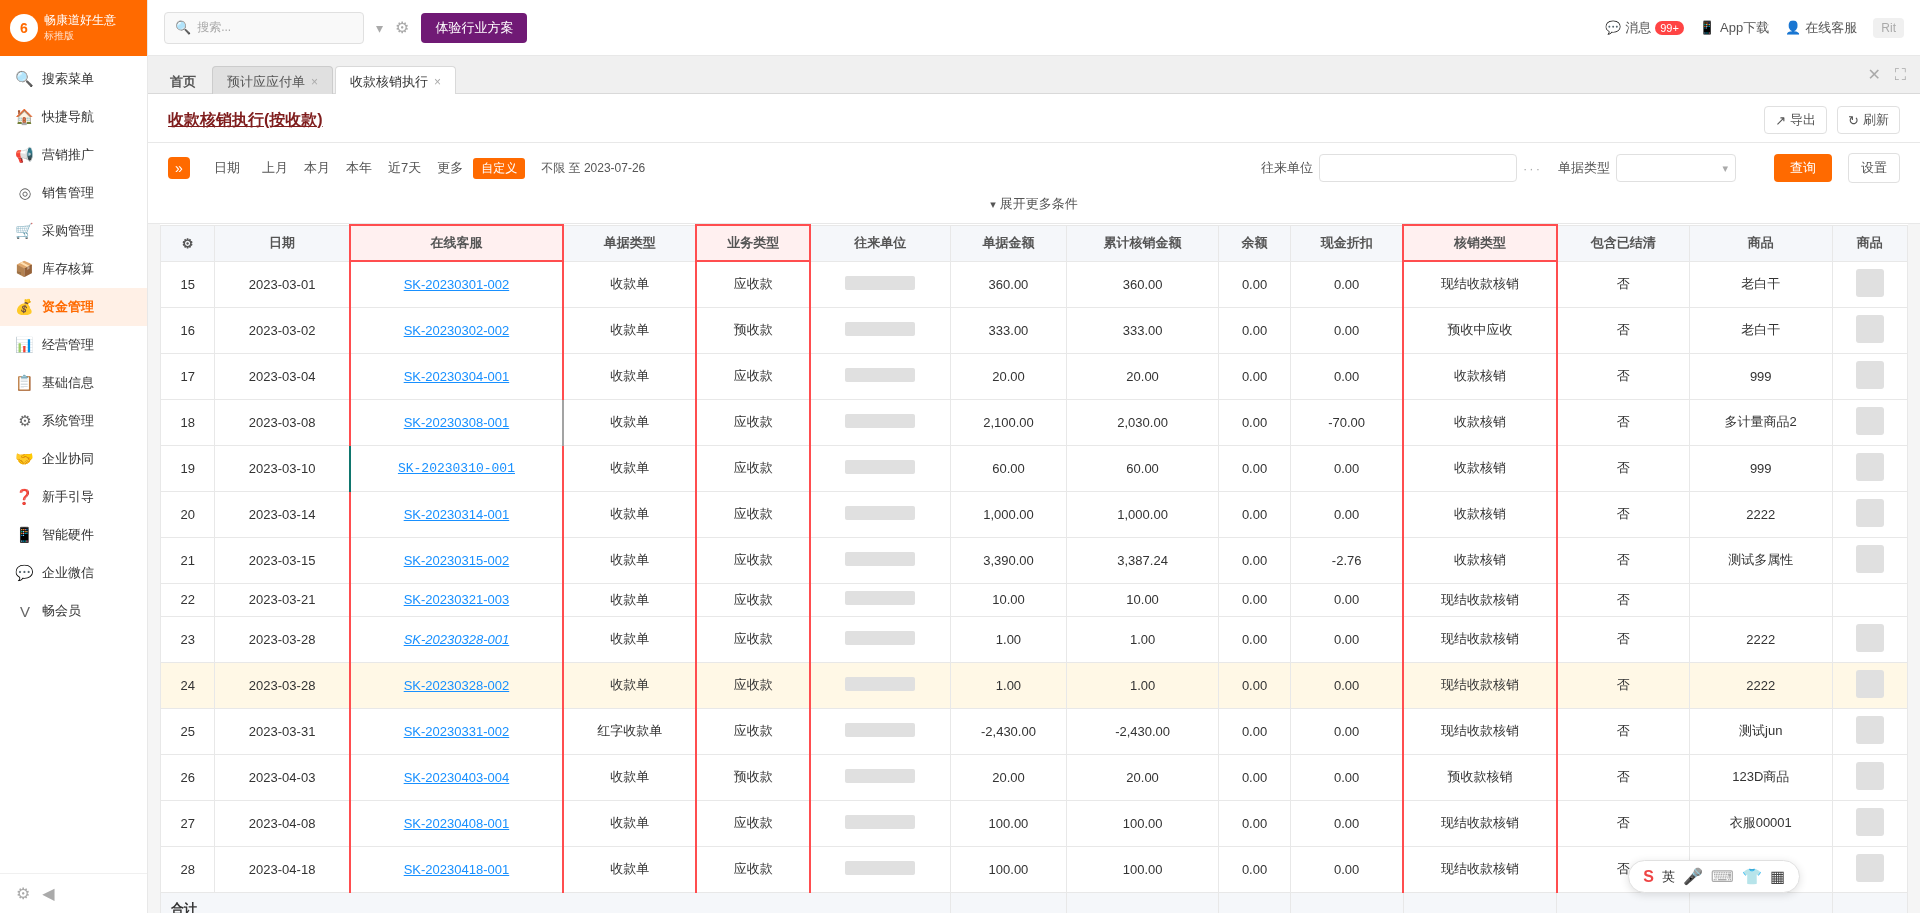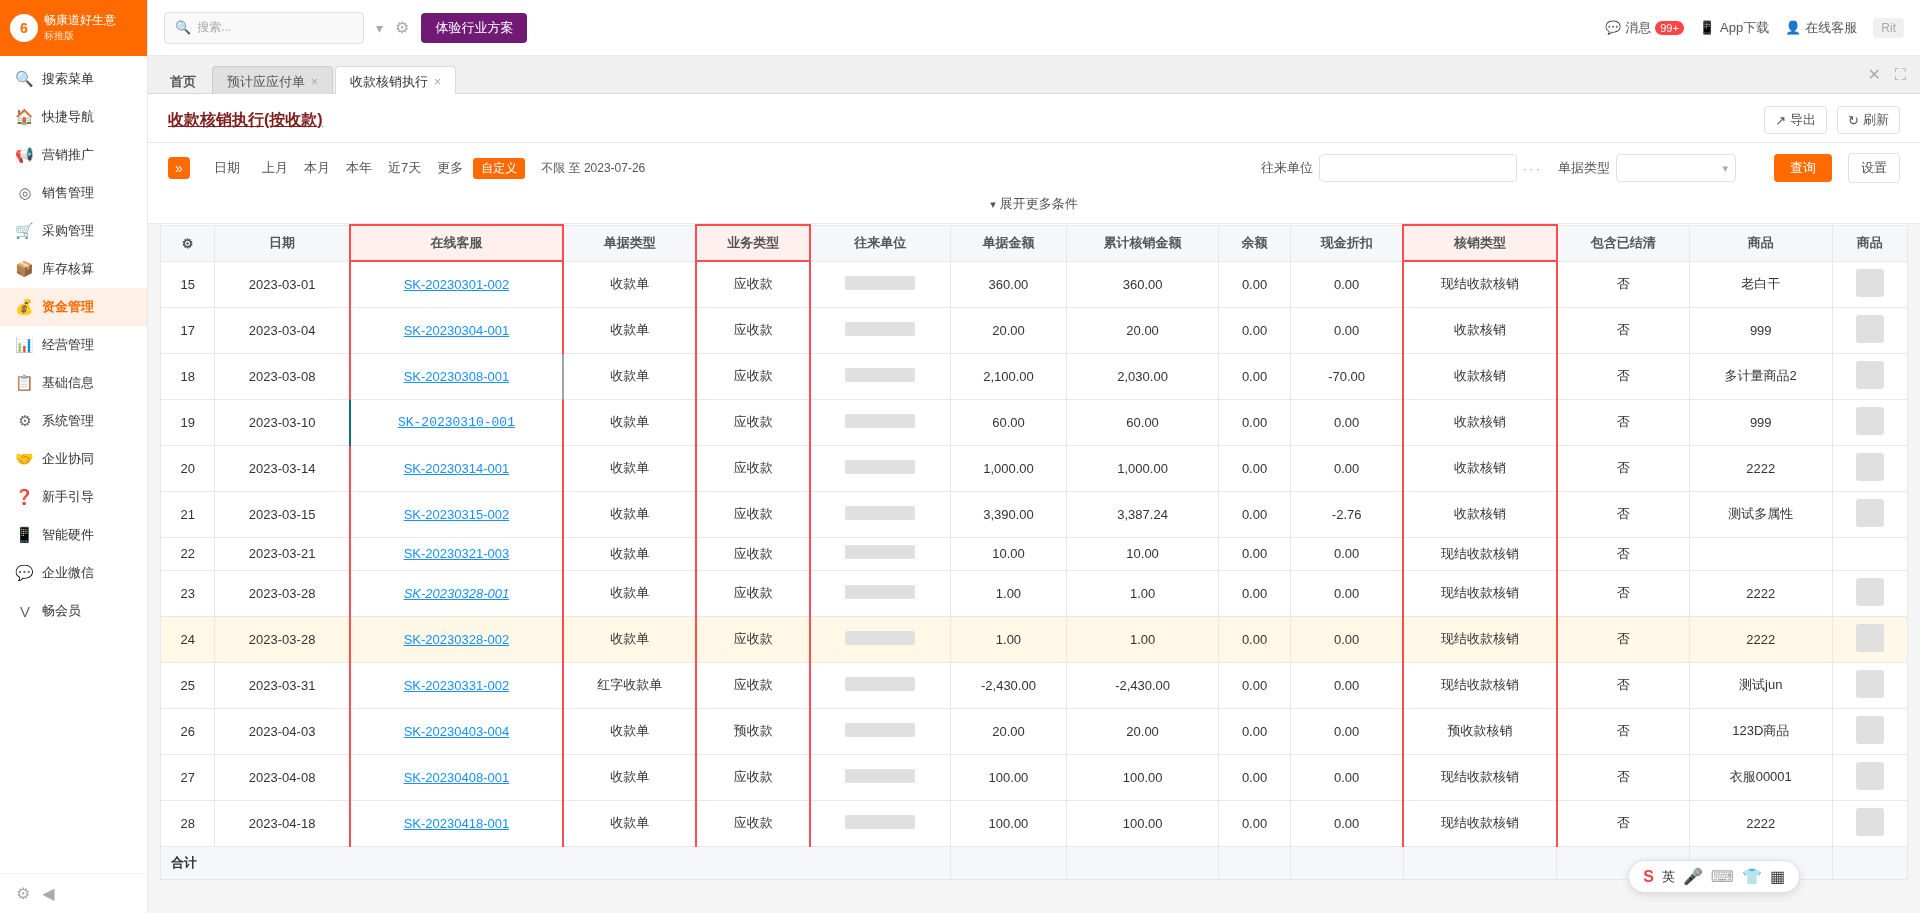--- a/index.html
+++ b/index.html
@@ -307,20 +307,38 @@
       <td class="">360.00</td>
       <td class="">360.00</td>
       <td>0.00</td>
       <td class="">0.00</td>
       <td style="border-left:2px solid #ff4d4f;border-right:2px solid #ff4d4f;">现结收款核销</td>
       <td>否</td>
       <td>老白干</td>
       <td><div style="width:28px;height:28px;background:#e0e0e0;border-radius:3px;display:inline-block;"></div></td>
     </tr>
           <tr>
+      <td>16</td>
+      <td>2023-03-02</td>
+      <td style="border-left:2px solid #ff4d4f;border-right:2px solid #ff4d4f;">
+        <a class="link-cell">SK-20230302-002</a>
+      </td>
+      <td>收款单</td>
+      <td style="border-left:2px solid #ff4d4f;border-right:2px solid #ff4d4f;">预收款</td>
+      <td><span class="gray-text" style="display:inline-block;width:70px;height:14px;background:#e0e0e0;border-radius:2px;"></span></td>
+      <td class="">333.00</td>
+      <td class="">333.00</td>
+      <td>0.00</td>
+      <td class="">0.00</td>
+      <td style="border-left:2px solid #ff4d4f;border-right:2px solid #ff4d4f;">预收中应收</td>
+      <td>否</td>
+      <td>老白干</td>
+      <td><div style="width:28px;height:28px;background:#e0e0e0;border-radius:3px;display:inline-block;"></div></td>
+    </tr>
+          <tr>
       <td>17</td>
       <td>2023-03-04</td>
       <td style="border-left:2px solid #ff4d4f;border-right:2px solid #ff4d4f;">
         <a class="link-cell">SK-20230304-001</a>
       </td>
       <td>收款单</td>
       <td style="border-left:2px solid #ff4d4f;border-right:2px solid #ff4d4f;">应收款</td>
       <td><span class="gray-text" style="display:inline-block;width:70px;height:14px;background:#e0e0e0;border-radius:2px;"></span></td>
       <td class="">20.00</td>
       <td class="">20.00</td>

